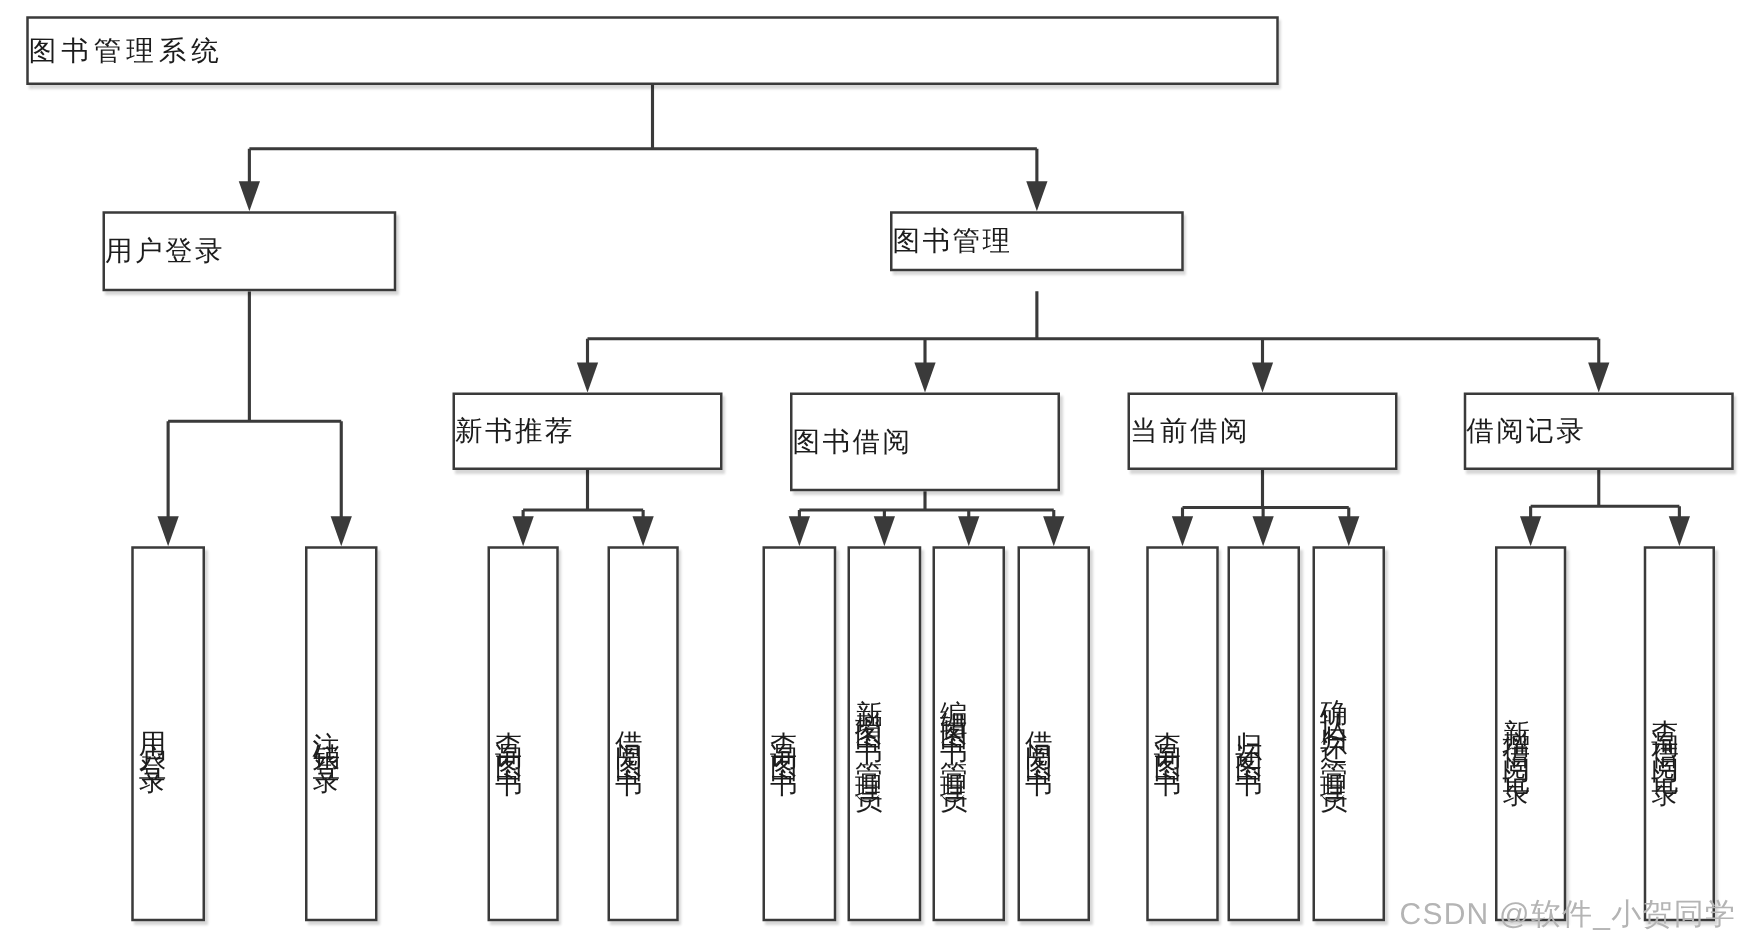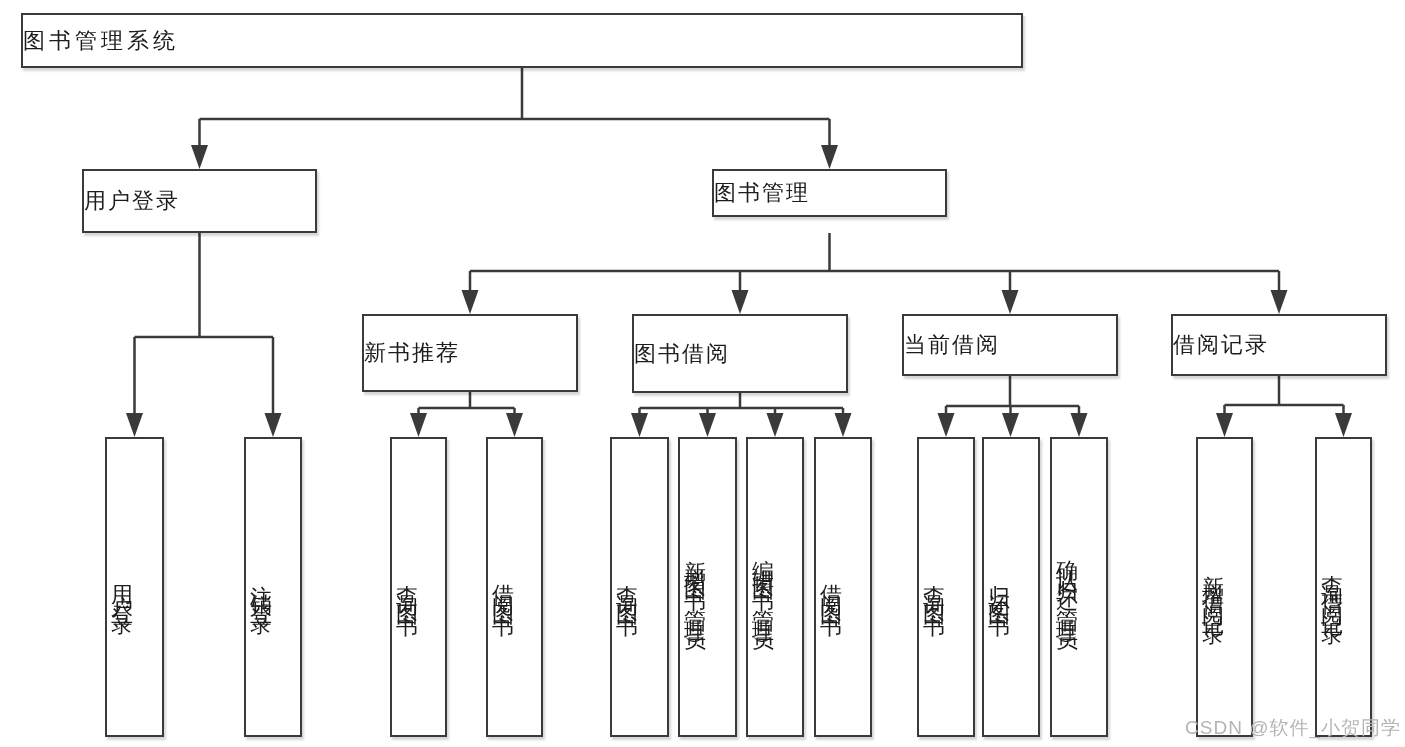--- a/index.html
+++ b/index.html
@@ -32,22 +32,22 @@
   .node.hbox{font-size:22px;letter-spacing:2px;}
   .node.leaf .vtext{
     writing-mode:vertical-rl;
     text-orientation:mixed;
     font-size:22px;
     letter-spacing:10px;
     white-space:nowrap;
   }
   .watermark{
     position:absolute;z-index:6;
-    right:4px;top:715px;
-    font-size:19px;letter-spacing:1px;
+    right:16px;top:715px;
+    font-size:24px;letter-spacing:1px;
     color:var(--watermark);
   }
 </style>
 </head>
 <body>
 
 <div class="stage">
 
   <svg class="connectors" width="1405" height="747" viewBox="0 0 1405 747" aria-hidden="true">
 
@@ -92,21 +92,21 @@
     <span>图书管理系统</span>
   </div>
 
   <div class="node hbox" style="left:82px;top:169px;width:235px;height:64px;">
     <span>用户登录</span>
   </div>
   <div class="node hbox" style="left:712px;top:169px;width:235px;height:48px;">
     <span>图书管理</span>
   </div>
 
-  <div class="node hbox" style="left:362px;top:314px;width:216px;height:78px;">
+  <div class="node hbox" style="left:362px;top:314px;width:216px;height:62px;">
     <span>新书推荐</span>
   </div>
   <div class="node hbox" style="left:632px;top:314px;width:216px;height:79px;">
     <span>图书借阅</span>
   </div>
   <div class="node hbox" style="left:902px;top:314px;width:216px;height:62px;">
     <span>当前借阅</span>
   </div>
   <div class="node hbox" style="left:1171px;top:314px;width:216px;height:62px;">
     <span>借阅记录</span>

